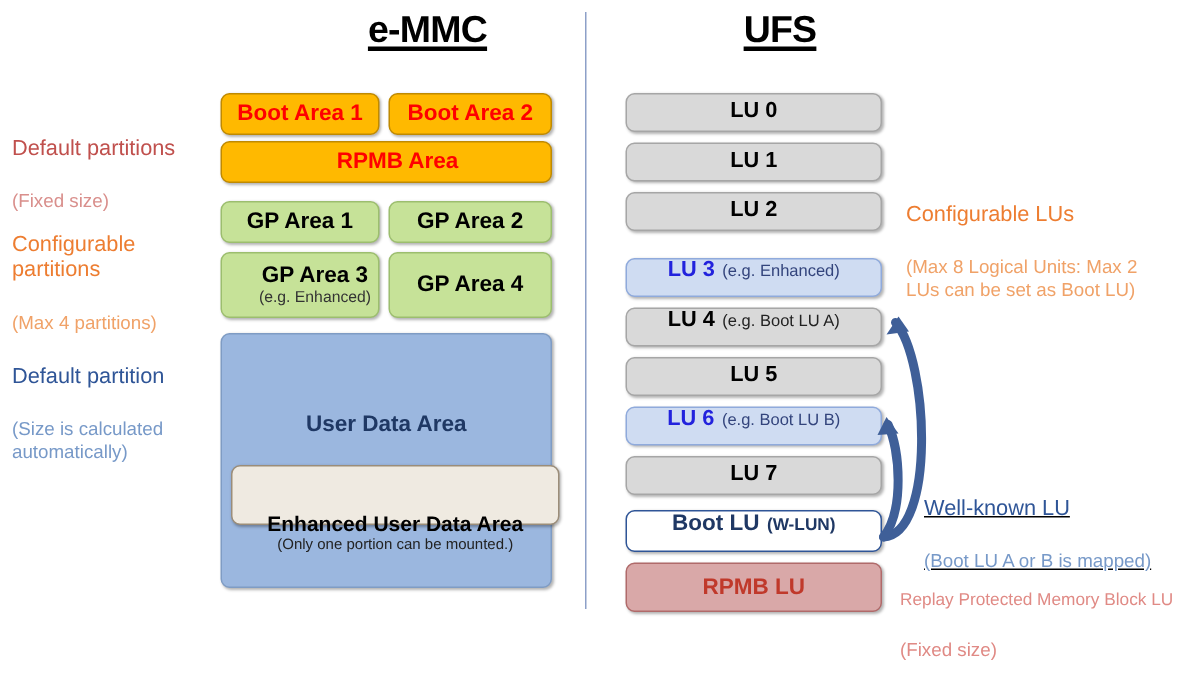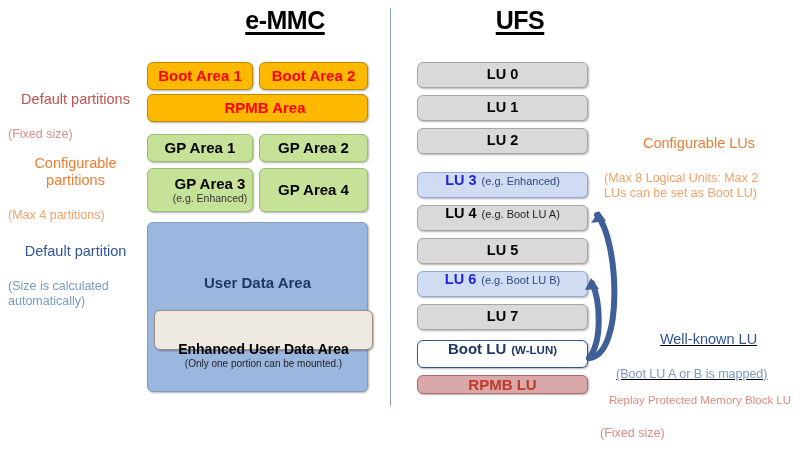--- a/index.html
+++ b/index.html
@@ -150,21 +150,21 @@
     border: 1px solid #b06a6a;
   }
   .lu-rpmb .main { color: #c0392b; font-size: 15px; }
 
   
   .annot {
     position: absolute;
     line-height: 1.18;
     white-space: pre-line;
   }
-  .annot .hd { font-size: 14.5px; display: block; text-align: center; }
+  .annot .hd { font-size: 14.5px; display: block; }
   .annot .bd { font-size: 12.5px; display: block; }
 
   .annot-red .hd { color: #c0504d; font-weight: normal; }
   .annot-red .bd { color: #d98f8c; }
 
   .annot-orange .hd { color: #ed7d31; }
   .annot-orange .bd { color: #f0a268; }
 
   .annot-blue .hd { color: #2f5597; }
   .annot-blue .bd { color: #7799c8; }
@@ -275,21 +275,21 @@
     <span class="main">LU 6</span>
     <span class="sub">(e.g. Boot LU B)</span>
   </div>
   <div class="box lu-grey" style="left:417px; top:304px; width:171px; height:26px;">
     <span class="main">LU 7</span>
   </div>
   <div class="box lu-white inline-box" style="left:417px; top:340px; width:171px; height:28px;">
     <span class="main">Boot LU</span>
     <span class="sub">(W-LUN)</span>
   </div>
-  <div class="box lu-rpmb" style="left:417px; top:375px; width:171px; height:19px;">
+  <div class="box lu-rpmb" style="left:417px; top:375px; width:171px; height:33px;">
     <span class="main">RPMB LU</span>
   </div>
 
   <div class="annot annot-orange" style="left:604px; top:116px; width:190px;">
     <span class="hd">Configurable LUs</span>
     <span class="bd">(Max 8 Logical Units: Max 2
 LUs can be set as Boot LU)</span>
   </div>
 
   <div class="annot annot-blue" style="left:616px; top:312px; width:185px;text-decoration:underline;">

